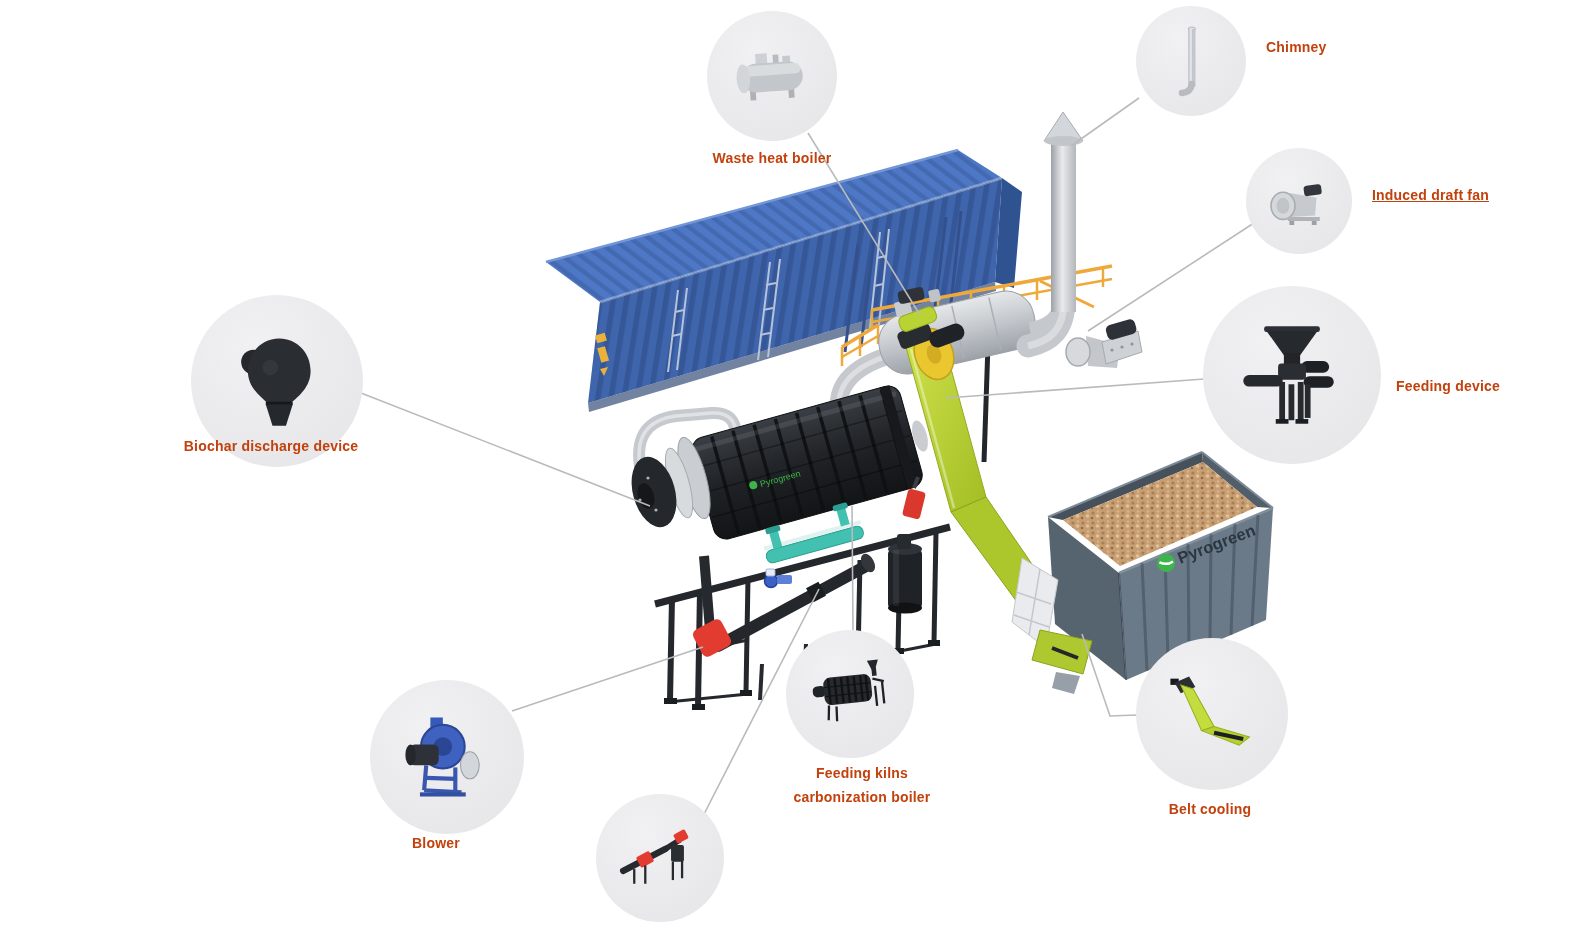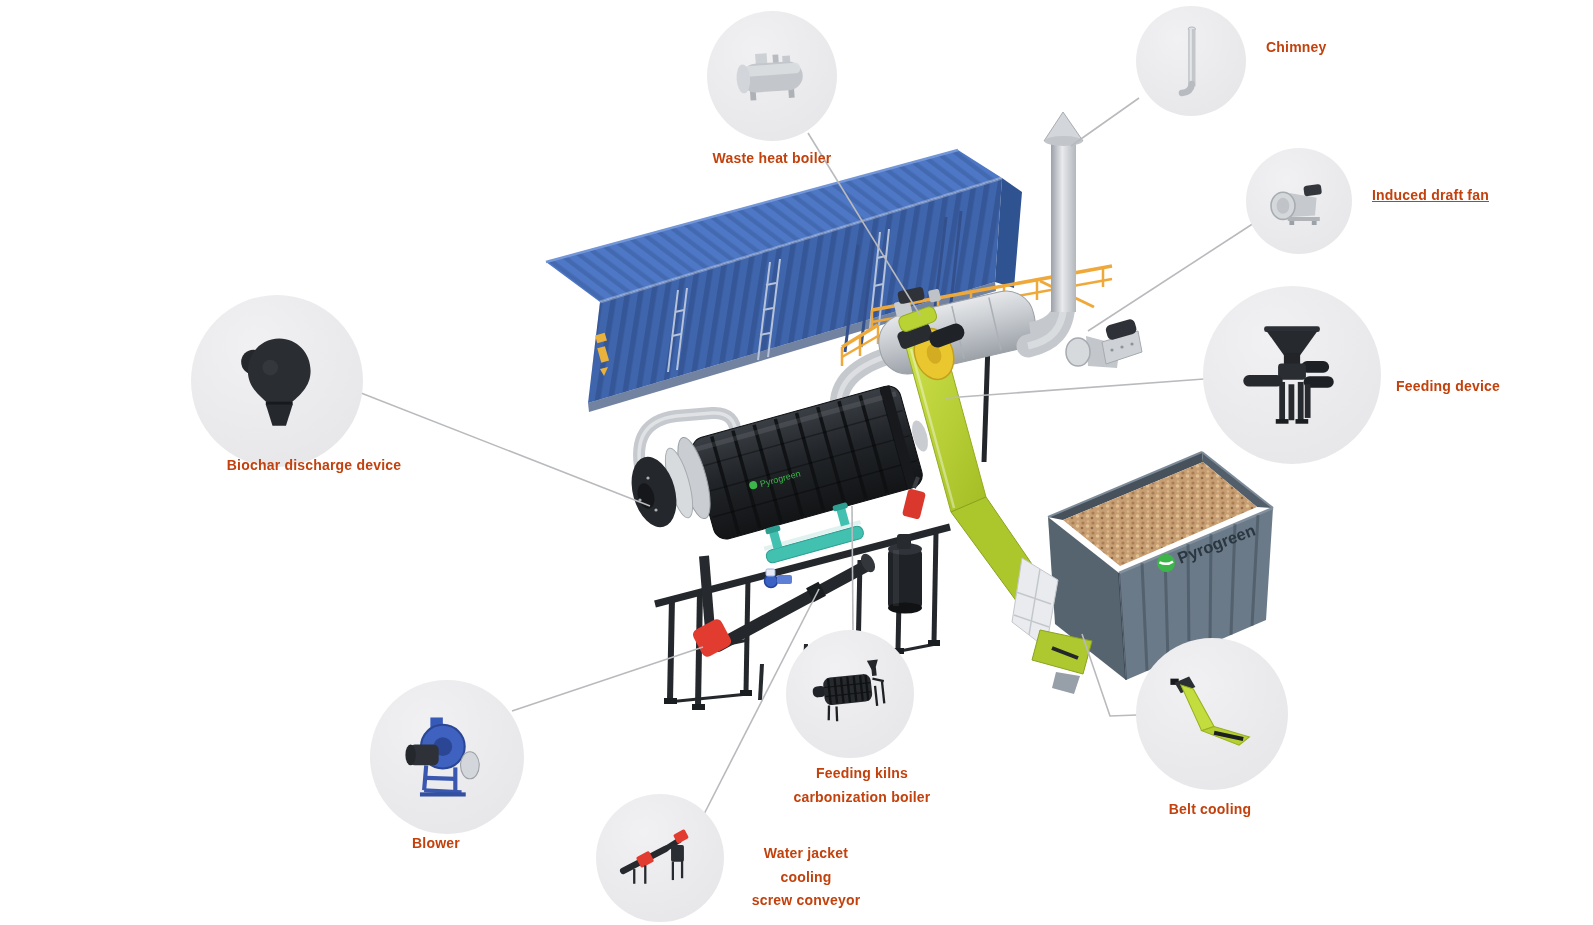--- a/index.html
+++ b/index.html
@@ -433,30 +433,25 @@
 </div>
 
 <div class="callout-label center" style="left:772px;top:150px;">Waste heat boiler</div>
 
 <div class="callout-label" style="left:1266px;top:39px;">Chimney</div>
 
 <div class="callout-label" style="left:1372px;top:187px;text-decoration:underline;">Induced draft fan</div>
 
 <div class="callout-label" style="left:1396px;top:368px;margin-top:10px;">Feeding device</div>
 
-<div class="callout-label center" style="left:271px;top:457px;margin-left:43px;">Biochar discharge device</div>
+<div class="callout-label center" style="left:271px;top:438px;">Biochar discharge device</div>
 
 <div class="callout-label center" style="left:436px;top:835px;">Blower</div>
 
 <div class="callout-label center multiline" style="left:862px;top:762px;">
   <div>Feeding kilns</div>
   <div>carbonization boiler</div>
 </div>
 
-<div class="callout-label center multiline" style="left:806px;top:842px;">
-  <div>Water jacket</div>
-  <div>cooling</div>
-  <div>screw conveyor</div>
-</div>
 
 <div class="callout-label center" style="left:1210px;top:801px;">Belt cooling</div>
 
 </div>
 
 </body></html>

